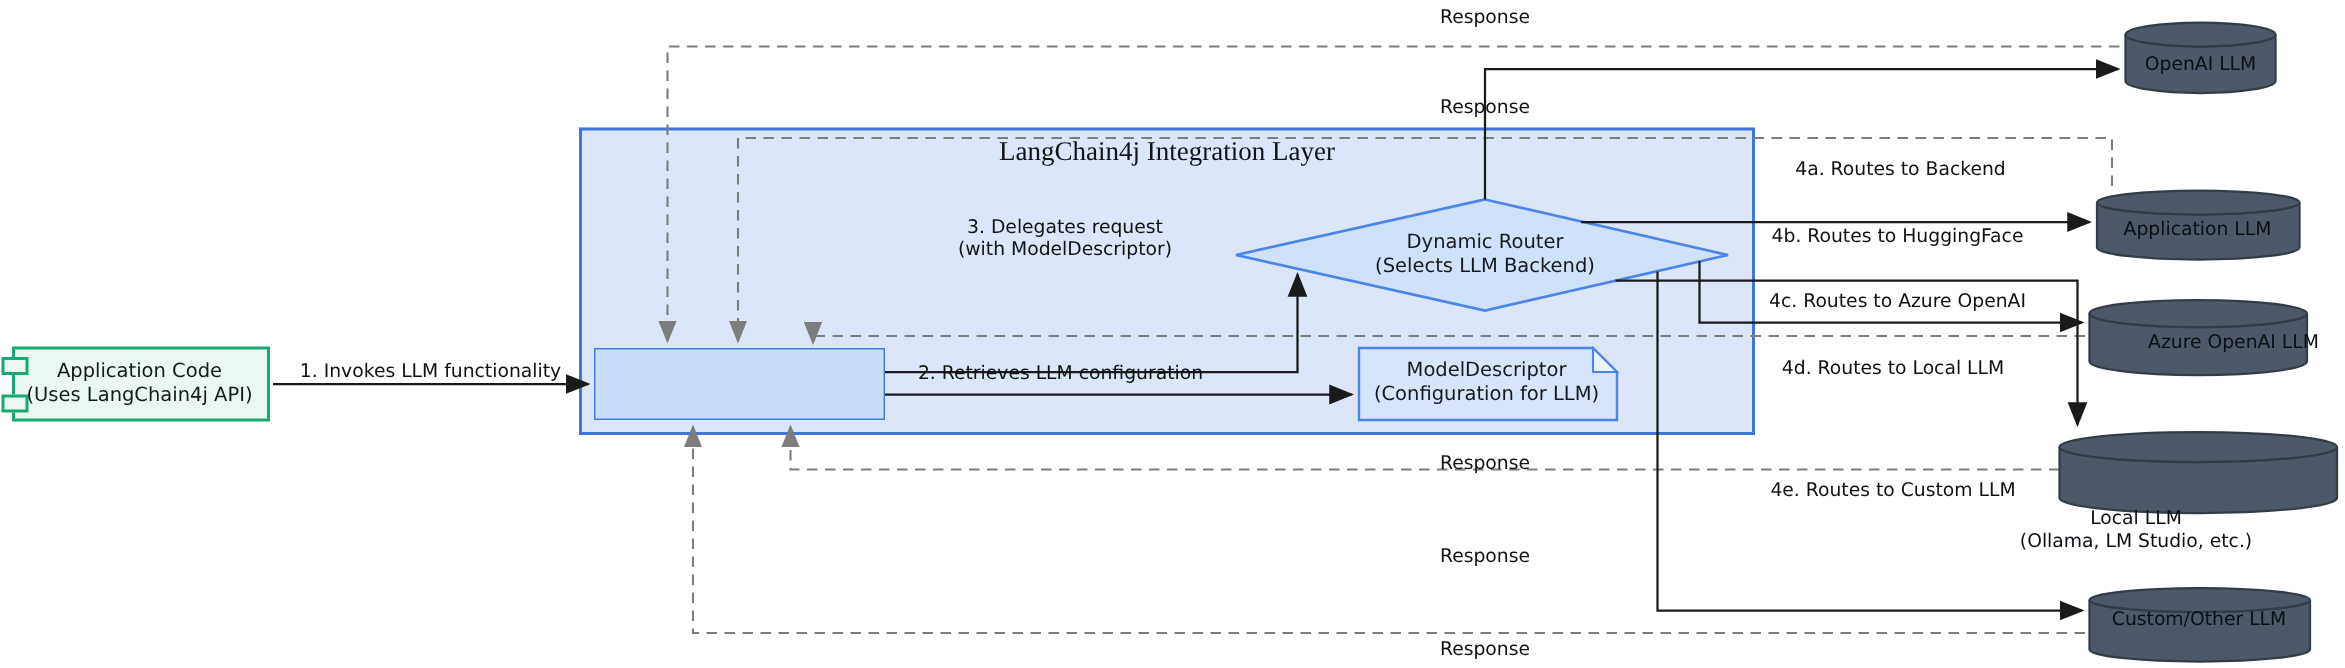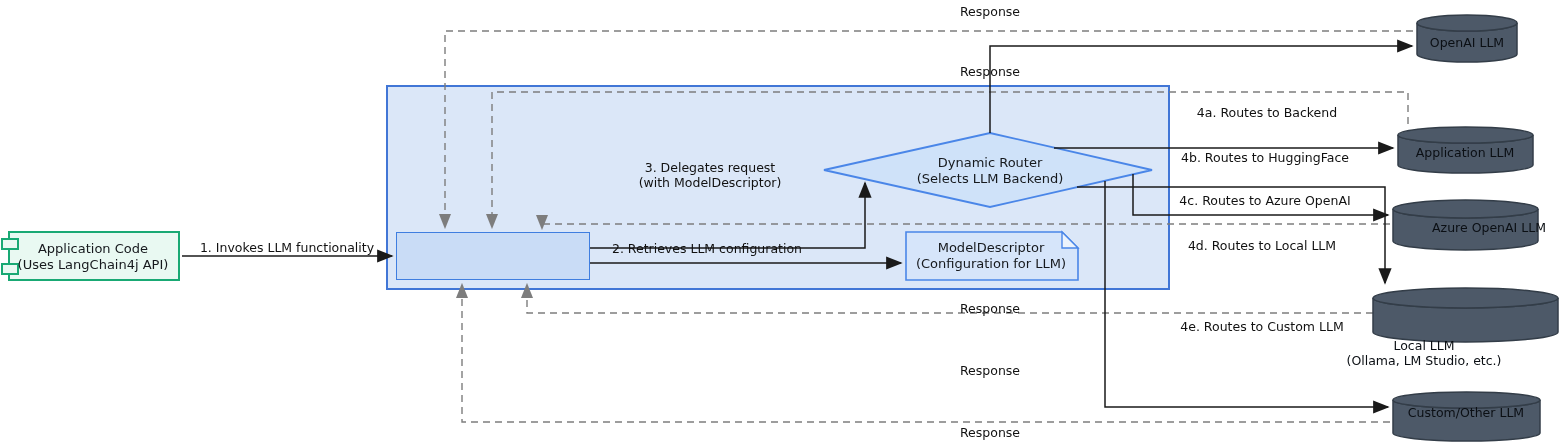--- a/index.html
+++ b/index.html
@@ -76,20 +76,21 @@
       <ellipse cx="1465.5" cy="135" rx="67.5" ry="8"></ellipse>
       <path d="M1393,209 V241 A72.5,9 0 0 0 1538,241 V209 A72.5,9 0 0 1 1393,209 Z"></path>
       <ellipse cx="1465.5" cy="209" rx="72.5" ry="9"></ellipse>
       <path d="M1373,298 V332 A92.5,10 0 0 0 1558,332 V298 A92.5,10 0 0 1 1373,298 Z"></path>
       <ellipse cx="1465.5" cy="298" rx="92.5" ry="10"></ellipse>
       <path d="M1393,400 V433 A73.5,8 0 0 0 1540,433 V400 A73.5,8 0 0 1 1393,400 Z"></path>
       <ellipse cx="1466.5" cy="400" rx="73.5" ry="8"></ellipse>
     </g>
   </svg>
 
+  <div class="title" style="left:778px;top:101px;">LangChain4j Integration Layer</div>
 
   <div class="nodelbl" style="left:93px;top:256px;">
     <span style="display:block">Application Code</span>
     <span style="display:block">(Uses LangChain4j API)</span>
   </div>
   <div class="nodelbl" style="left:991px;top:255px;">
     <span style="display:block">ModelDescriptor</span>
     <span style="display:block">(Configuration for LLM)</span>
   </div>
   <div class="nodelbl" style="left:990px;top:170px;">
@@ -101,21 +102,21 @@
   <div class="cyllbl" style="left:1465px;top:153px;">Application LLM</div>
   <div class="cyllbl" style="left:1465px;top:228px;margin-left:24px;">Azure OpenAI LLM</div>
   <div class="cyllbl" style="left:1424px;top:317px;margin-top:36px;">
     <span style="display:block">Local LLM</span>
     <span style="display:block">(Ollama, LM Studio, etc.)</span>
   </div>
   <div class="cyllbl" style="left:1466px;top:413px;">Custom/Other LLM</div>
 
   <div class="edgelbl" style="left:287px;top:247px;">1. Invokes LLM functionality</div>
   <div class="edgelbl" style="left:707px;top:248px;">2. Retrieves LLM configuration</div>
-  <div class="edgelbl" style="left:710px;top:175px;">
+  <div class="edgelbl" style="left:710px;top:158px;">
     <span style="display:block">3. Delegates request</span>
     <span style="display:block">(with ModelDescriptor)</span>
   </div>
   <div class="edgelbl" style="left:1267px;top:112px;">4a. Routes to Backend</div>
   <div class="edgelbl" style="left:1265px;top:157px;">4b. Routes to HuggingFace</div>
   <div class="edgelbl" style="left:1265px;top:200px;">4c. Routes to Azure OpenAI</div>
   <div class="edgelbl" style="left:1262px;top:245px;">4d. Routes to Local LLM</div>
   <div class="edgelbl" style="left:1262px;top:326px;">4e. Routes to Custom LLM</div>
 
   <div class="edgelbl" style="left:990px;top:11px;">Response</div>

